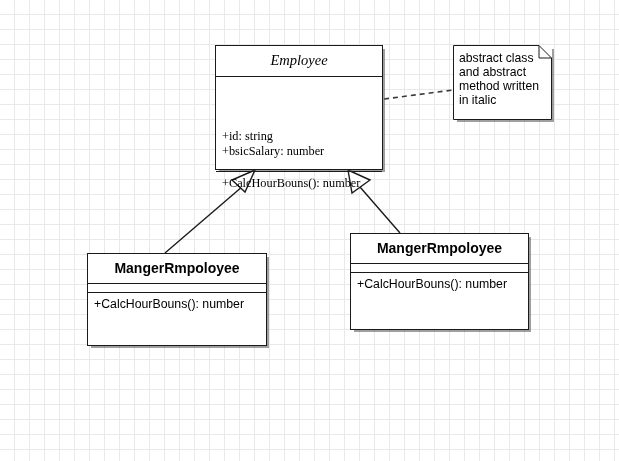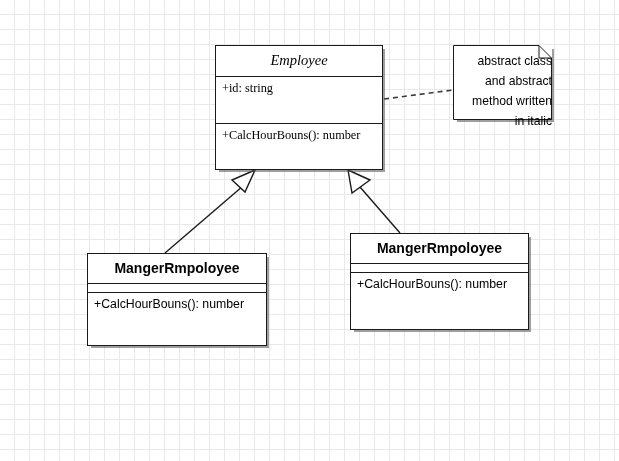--- a/index.html
+++ b/index.html
@@ -90,26 +90,25 @@
   .note-shape {
     position: absolute;
     left: 0;
     top: 0;
     width: 100%;
     height: 100%;
   }
   .note-text {
     position: relative;
     font-size: 12.2px;
-    line-height: 20px;
+    line-height: 14px;
     color: #000000;
-    padding: 6px 0 4px 6px;
+    padding: 6px 8px 4px 6px;
     z-index: 2;
     white-space: pre-line;
-    text-align: right;
   }
 </style>
 </head>
 <body>
 
 <div id="canvas">
 
   <svg id="edges" viewBox="0 0 619 461" xmlns="http://www.w3.org/2000/svg">
 
     <g>
@@ -120,22 +119,23 @@
     <g>
       <line x1="400" y1="233" x2="360" y2="187" stroke="#1a1a1a" stroke-width="1.4"></line>
       <polygon points="348,170 352,193 370,180" fill="#ffffff" stroke="#1a1a1a" stroke-width="1.4" stroke-linejoin="miter"></polygon>
     </g>
 
     <line x1="384" y1="99" x2="453" y2="90" stroke="#3a3a3a" stroke-width="1.6" stroke-dasharray="5,4"></line>
   </svg>
 
   <div class="uml-class" style="left:215px; top:45px; width:168px; height:125px;font-family:Liberation Serif, serif;">
     <div class="cls-title abstract">Employee</div>
-    <div class="cls-compartment divided" style="height:47px;">
+    <div class="cls-compartment divided" style="height:47px;margin-top:48px;">
       <div class="member">+id: string</div>
+      <div class="member">+bsicSalary: number</div>
     </div>
     <div class="cls-compartment">
       <div class="member">+CalcHourBouns(): number</div>
     </div>
   </div>
 
   <div class="uml-note" style="left:453px; top:45px; width:99px; height:75px;">
     <svg class="note-shape" viewBox="0 0 99 75" preserveAspectRatio="none" xmlns="http://www.w3.org/2000/svg">
       <path d="M0.5,0.5 L86,0.5 L98.5,13 L98.5,74.5 L0.5,74.5 Z" fill="#ffffff" stroke="#1a1a1a" stroke-width="1"></path>
       <path d="M86,0.5 L86,13 L98.5,13" fill="none" stroke="#1a1a1a" stroke-width="1"></path>

